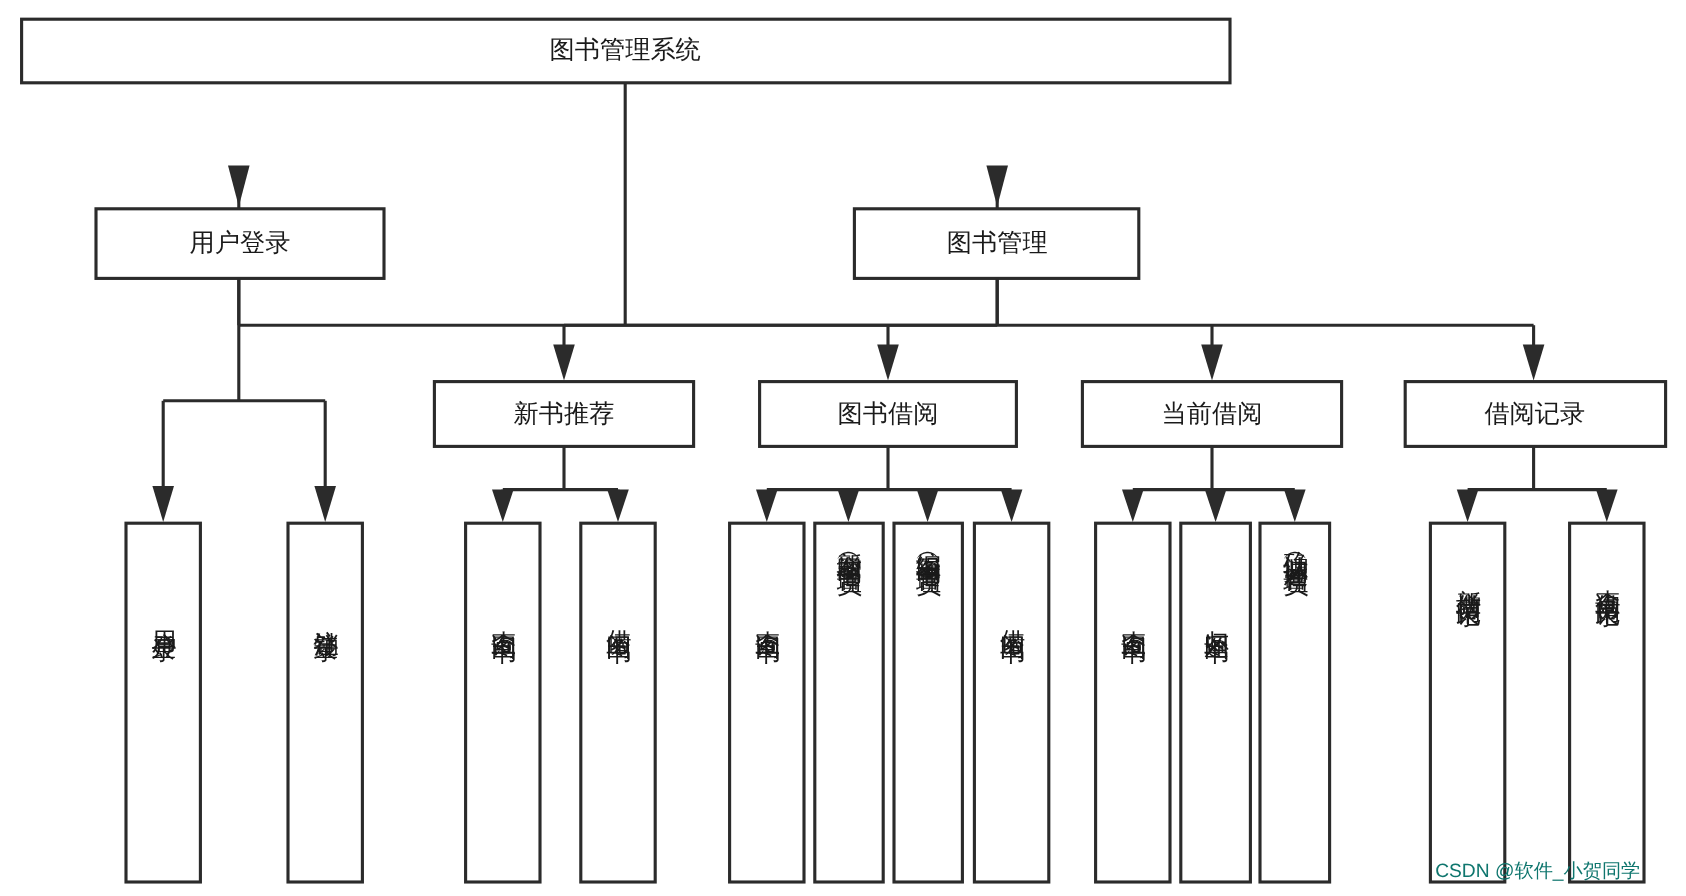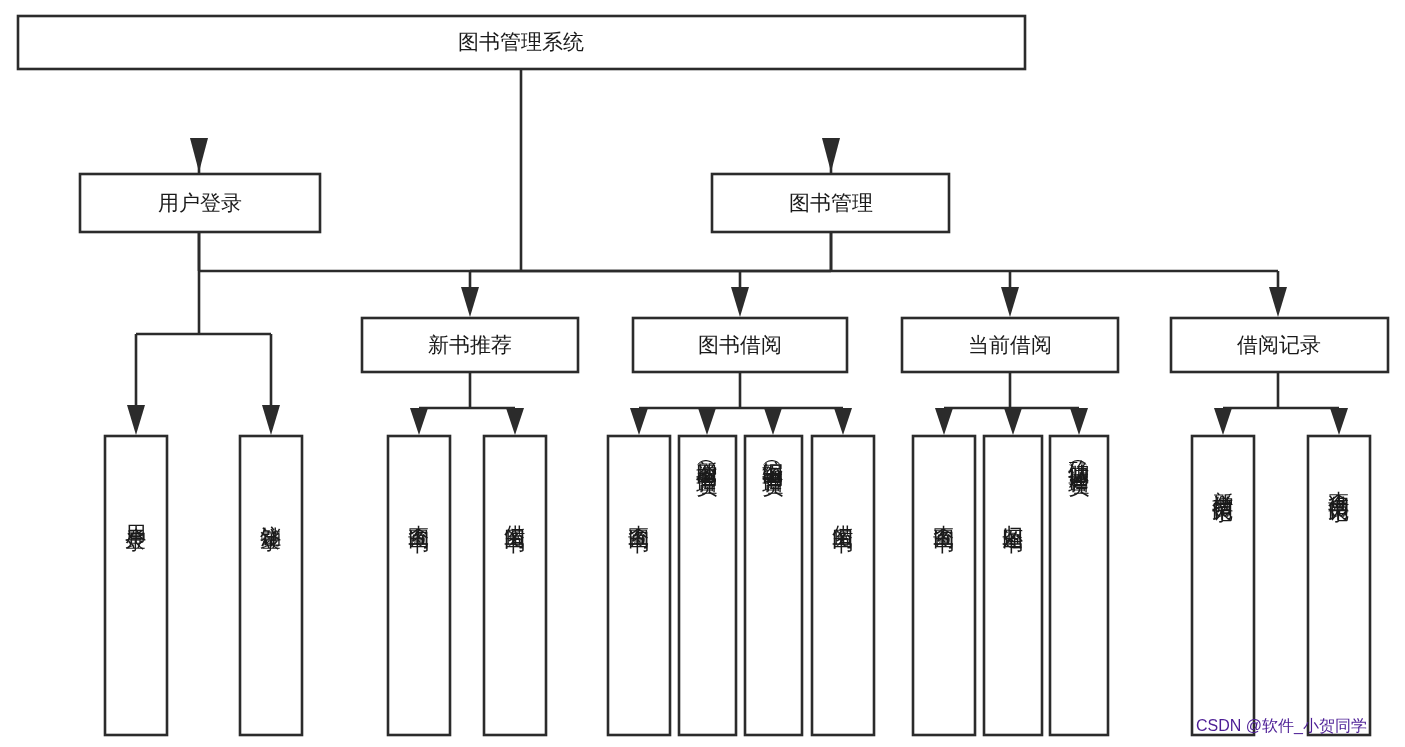--- a/index.html
+++ b/index.html
@@ -63,21 +63,21 @@
     white-space: nowrap;
     pointer-events: none;
     transform: translateX(-50%);
   }
   .watermark {
     position: absolute;
     left: 1196px;
     top: 716px;
     font-family: "Liberation Sans", "DejaVu Sans", sans-serif;
     font-size: 16px;
-    color: #4c1d95;
+    color: #0f766e;
     white-space: nowrap;
     user-select: none;
   }
 </style>
 </head>
 <body>
 
 <div id="diagram-root">
 
   <svg class="flow" viewBox="0 0 1405 747" xmlns="http://www.w3.org/2000/svg">

